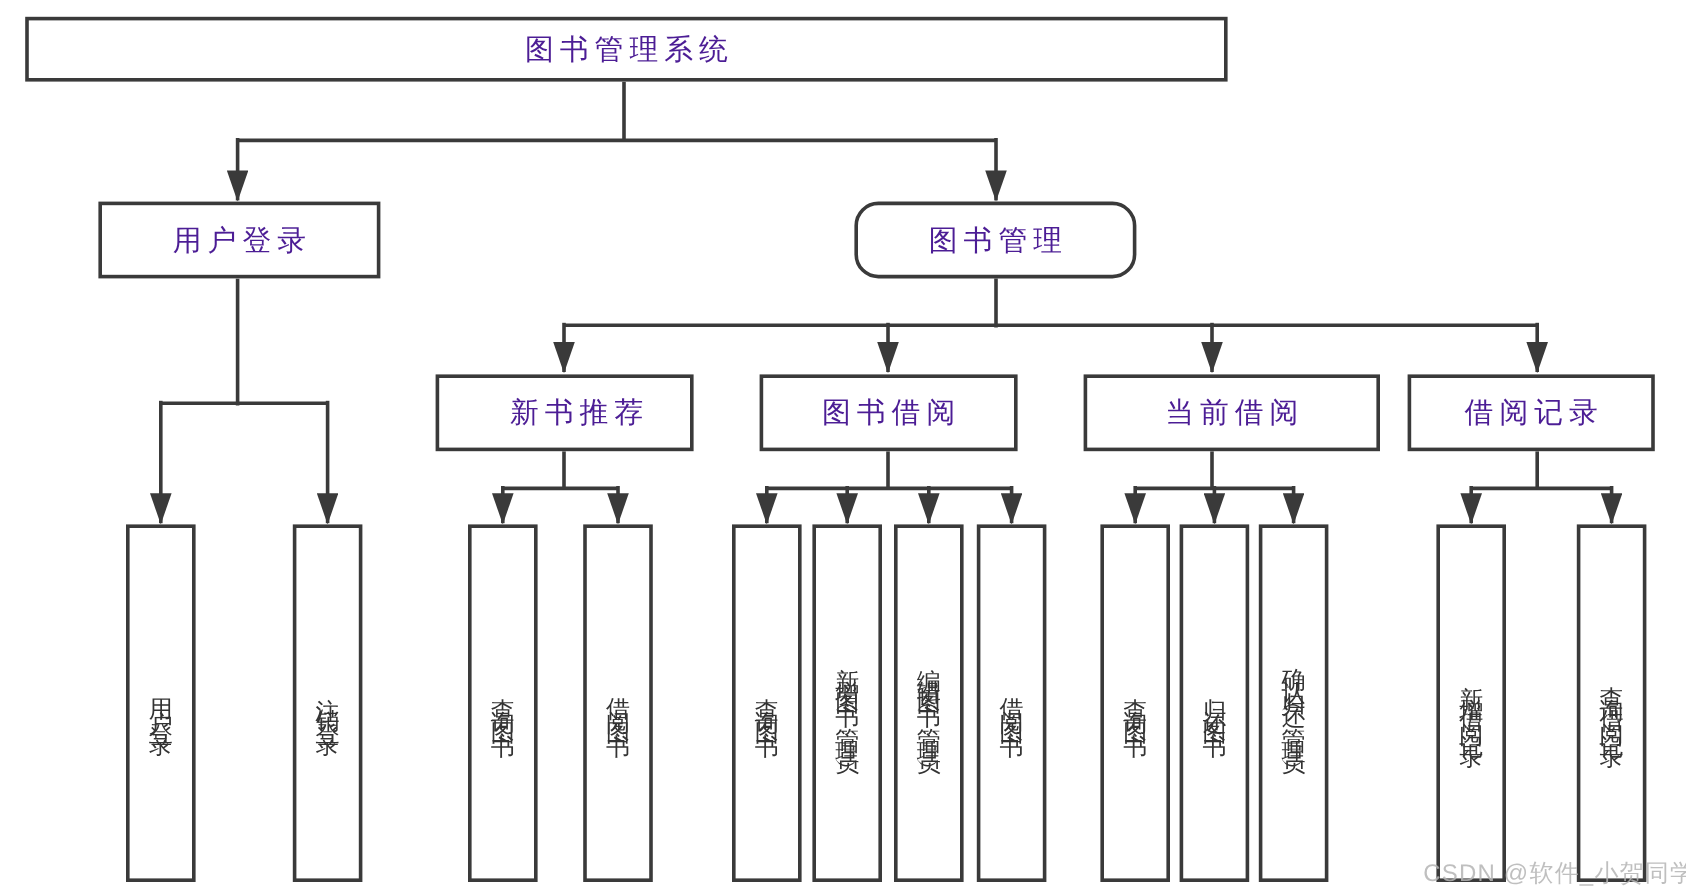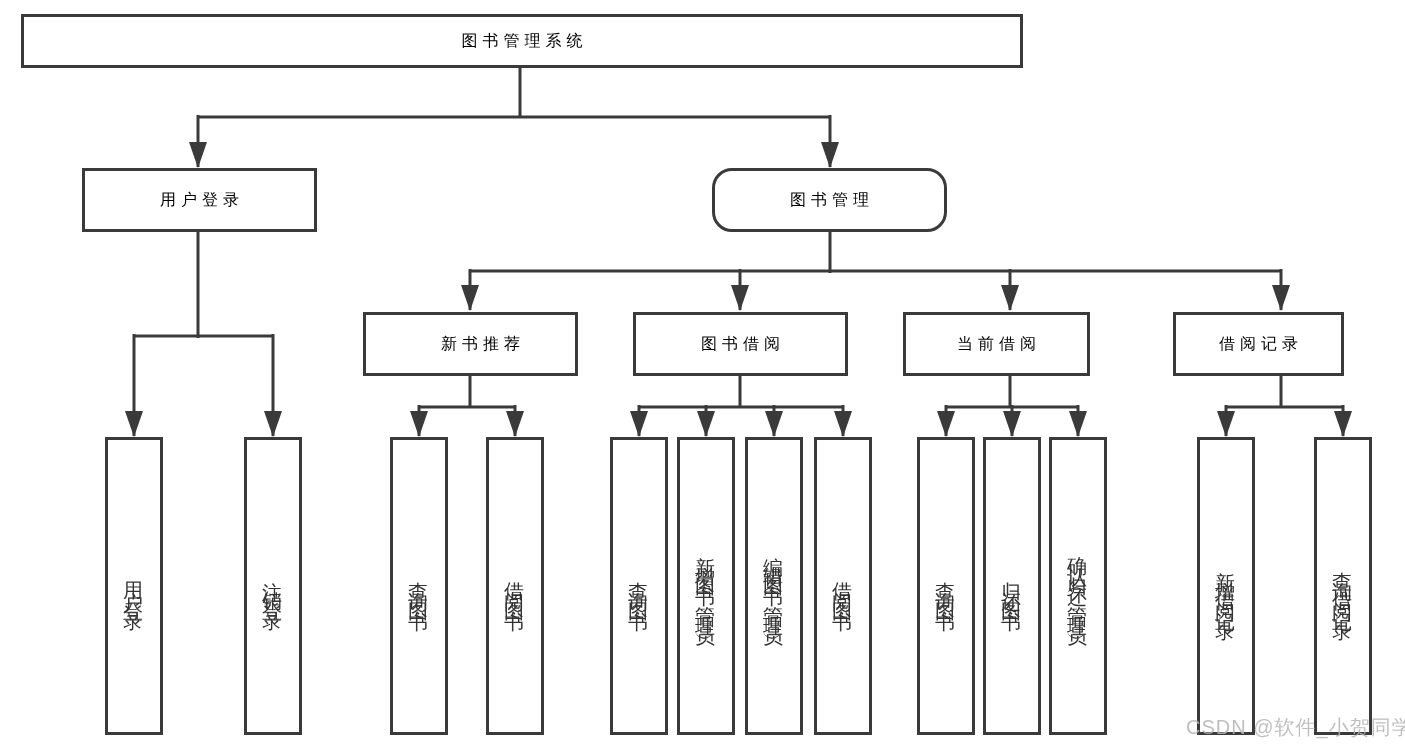--- a/index.html
+++ b/index.html
@@ -18,24 +18,24 @@
     pointer-events: none;
   }
   .hbox {
     position: absolute;
     box-sizing: border-box;
     background: #ffffff;
     border: 3px solid #3a3a3a;
     display: flex;
     align-items: center;
     justify-content: center;
-    font-size: 16px;
+    font-size: 24px;
     letter-spacing: 5px;
     text-indent: 5px;
-    color: #000000;
+    color: #4c1d95;
     z-index: 2;
     white-space: nowrap;
     text-align: center;
   }
   .vbox {
     position: absolute;
     top: 437px;
     width: 58px;
     height: 298px;
     box-sizing: border-box;
@@ -120,24 +120,24 @@
   <div class="hbox" style="left:712px; top:168px; width:235px; height:64px;border-radius:20px;">
     <span>图书管理</span>
   </div>
 
   <div class="hbox" style="left:363px; top:312px; width:215px; height:64px;padding-left:20px;">
     <span>新书推荐</span>
   </div>
   <div class="hbox" style="left:633px; top:312px; width:215px; height:64px;">
     <span>图书借阅</span>
   </div>
-  <div class="hbox" style="left:903px; top:312px; width:187px; height:64px;">
+  <div class="hbox" style="left:903px; top:312px; width:247px; height:64px;">
     <span>当前借阅</span>
   </div>
-  <div class="hbox" style="left:1173px; top:312px; width:171px; height:64px;">
+  <div class="hbox" style="left:1173px; top:312px; width:206px; height:64px;">
     <span>借阅记录</span>
   </div>
 
   <div class="vbox" style="left:105px;">
     <span>用户登录</span>
   </div>
   <div class="vbox" style="left:244px;">
     <span>注销登录</span>
   </div>
 

